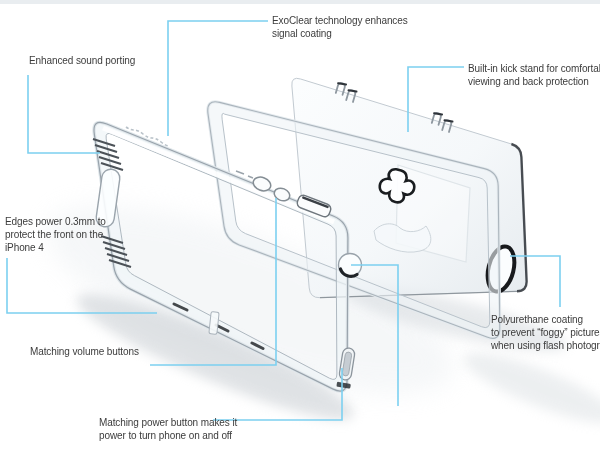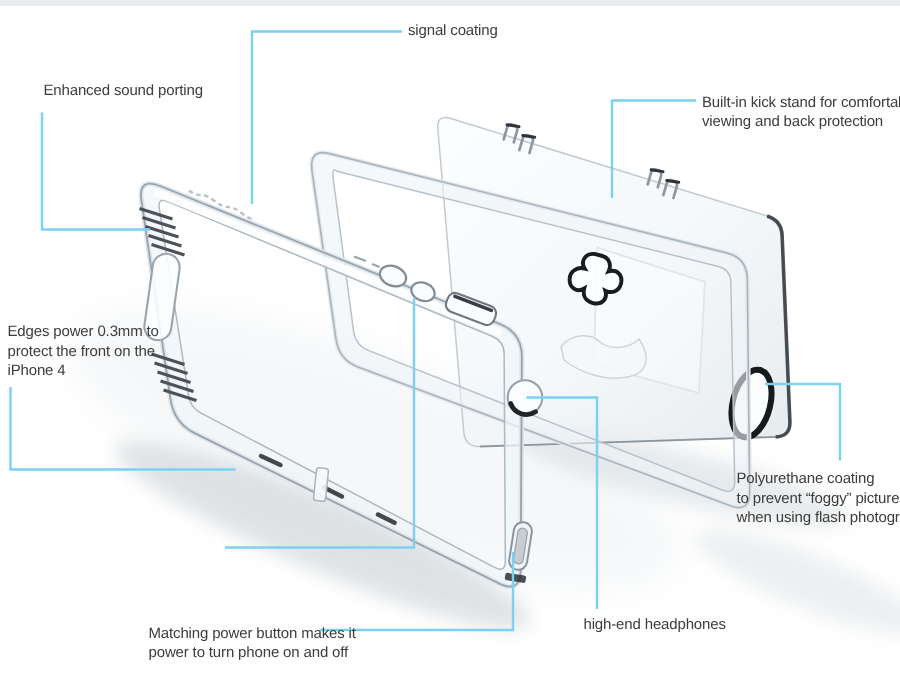--- a/index.html
+++ b/index.html
@@ -174,38 +174,39 @@
       <path d="M 213,420 L 342,420 L 342,368"></path>
       <path d="M 351,265 L 398,265 L 398,406"></path>
       <path d="M 510,256 L 560,256 L 560,307"></path>
     </g>
   </svg>
 
   <div class="callout" id="co-sound">
     <span>Enhanced sound porting</span>
   </div>
   <div class="callout" id="co-exoclear">
+    <span>ExoClear technology enhances</span>
     <span>signal coating</span>
   </div>
   <div class="callout" id="co-kickstand">
     <span>Built-in kick stand for comfortable</span>
     <span>viewing and back protection</span>
   </div>
   <div class="callout" id="co-edges">
     <span>Edges power 0.3mm to</span>
     <span>protect the front on the</span>
     <span>iPhone 4</span>
   </div>
   <div class="callout" id="co-volume">
+    <span>Matching volume buttons</span>
   </div>
   <div class="callout" id="co-power">
     <span>Matching power button makes it</span>
     <span>power to turn phone on and off</span>
   </div>
   <div class="callout" id="co-port">
-    <span>high-end headphones</span>
   </div>
   <div class="callout" id="co-poly">
     <span>Polyurethane coating</span>
     <span>to prevent “foggy” pictures</span>
     <span>when using flash photography</span>
   </div>
 </div>
 
 </body></html>

